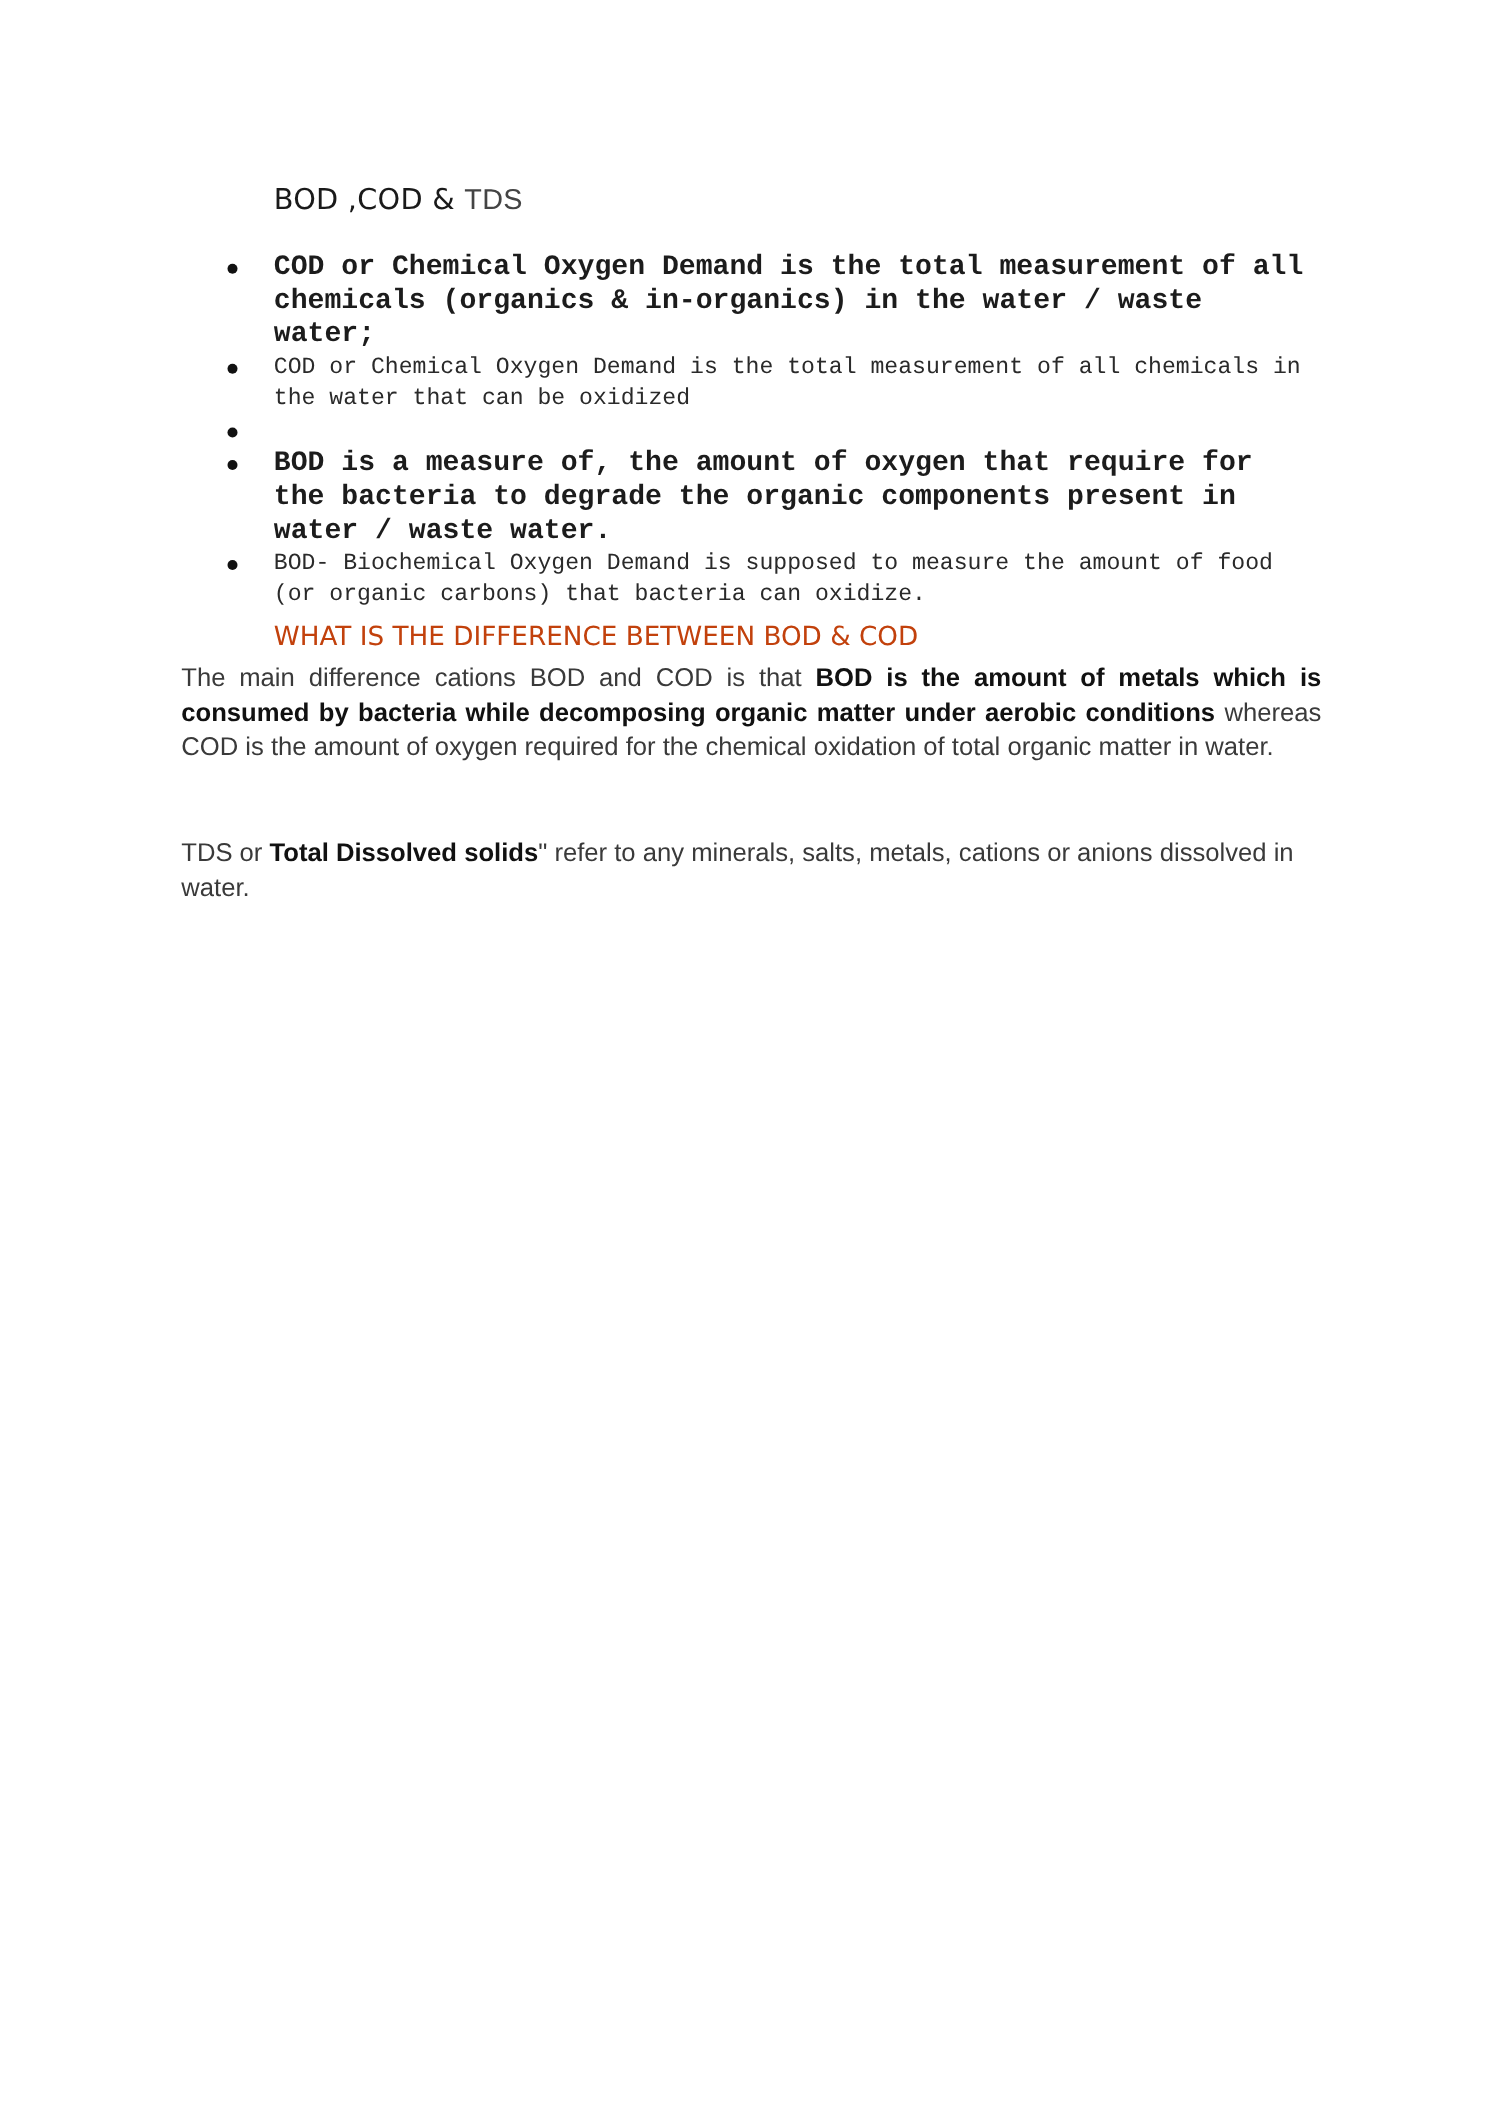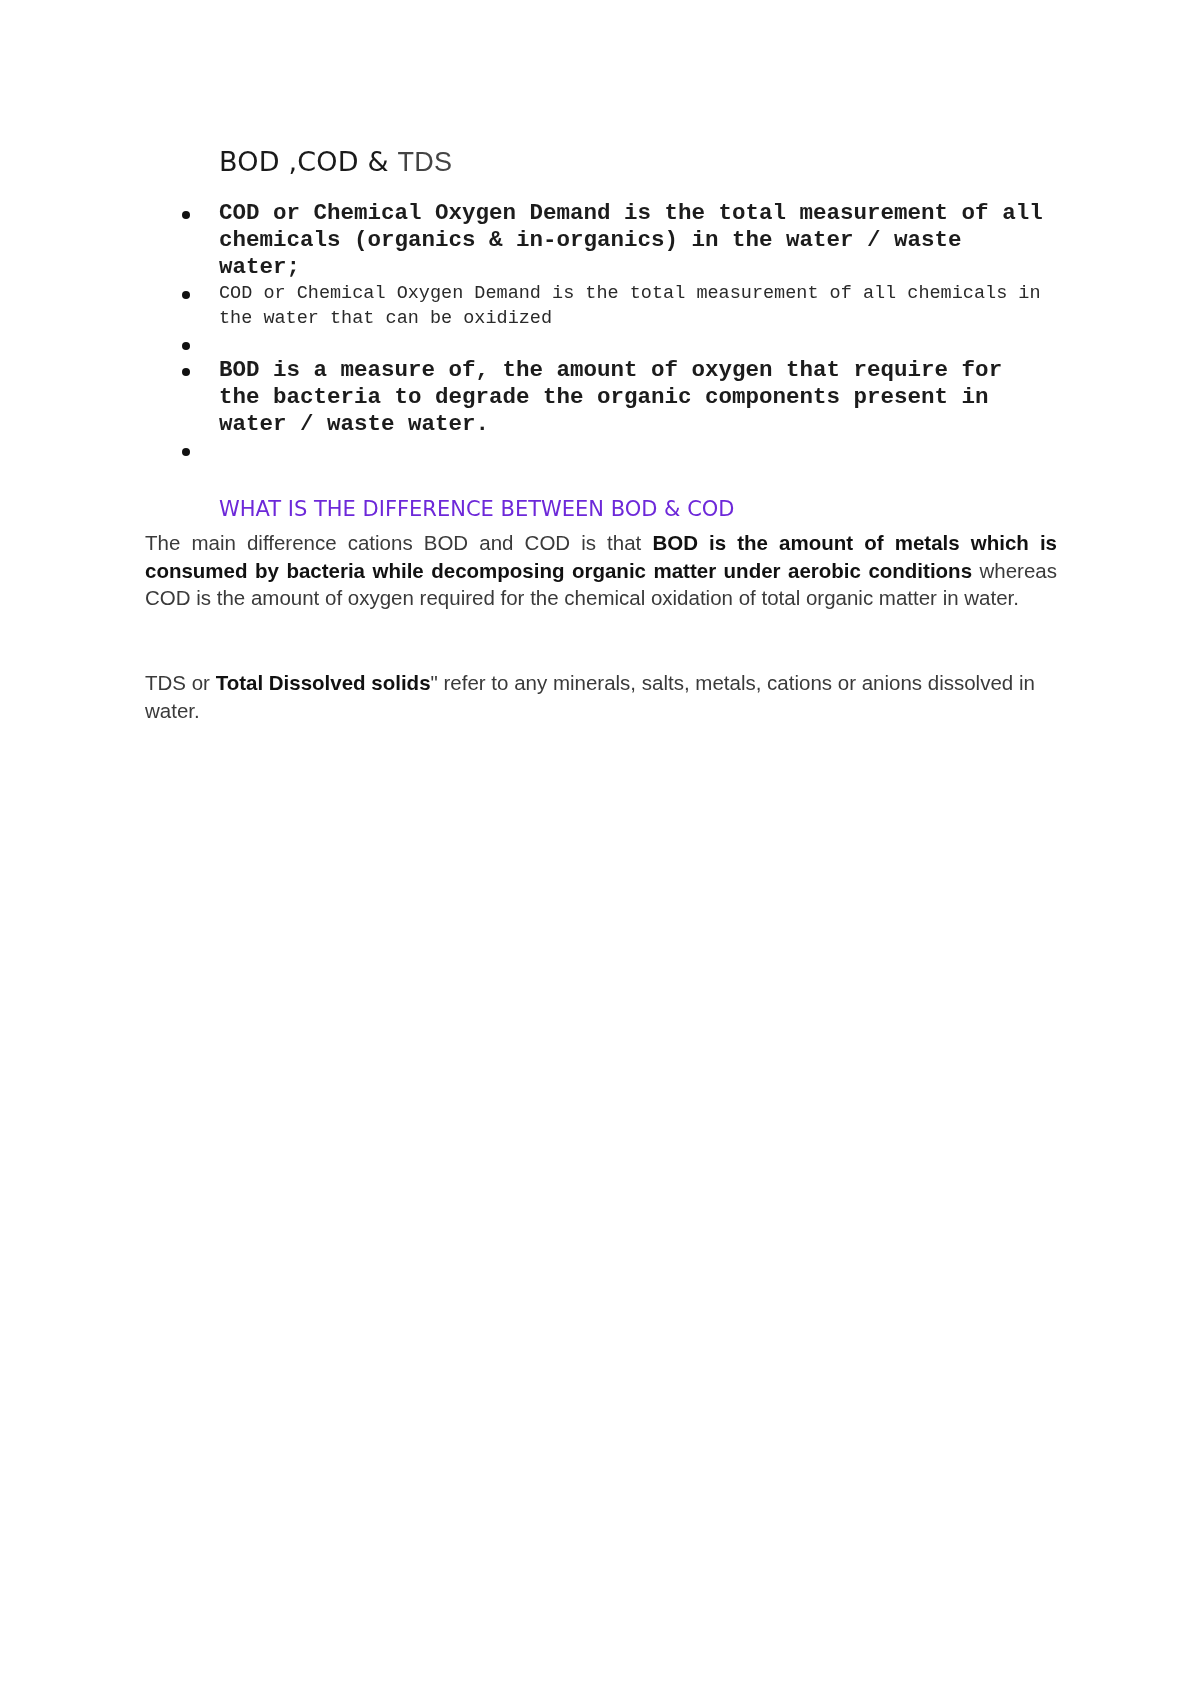--- a/index.html
+++ b/index.html
@@ -1,29 +1,29 @@
 <!DOCTYPE html>
 <html><head>
   <meta charset="utf-8">
   <style>
     html, body { margin: 0; padding: 0; background: #ffffff; }
     body { width: 1200px; height: 1698px; position: relative; overflow: hidden; color: #1a1a1a; }
     .page { position: absolute; left: 0; top: 0; width: 1200px; height: 1698px; background: #fff; }
-    .title { position: absolute; left: 219px; top: 146px; font-family: "DejaVu Sans", sans-serif; font-size: 27px; letter-spacing: 0.2px; }
+    .title { position: absolute; left: 219px; top: 146px; font-family: "DejaVu Sans", sans-serif; font-size: 23px; letter-spacing: 0.2px; }
     .title .light { font-family: "Liberation Sans", sans-serif; color: #444; }
     ul.bullets { position: absolute; left: 172px; top: 200px; margin: 0; padding: 0; list-style: none; width: 880px; }
     ul.bullets li { position: relative; padding-left: 47px; font-family: Liberation Mono, monospace; }
     ul.bullets li .dot { position: absolute; left: 10px; width: 8px; height: 8px; background: #111; border-radius: 50%; }
     li.big { font-size: 22.5px; line-height: 27px; font-weight: 600; color: #1c1c1c; }
     li.big .dot { top: 11px; }
     li.small { font-size: 18.5px; line-height: 25px; color: #2a2a2a; }
     li.small .dot { top: 10px; }
     li.empty { height: 26px; }
     li.empty .dot { top: 11px; }
-    .heading2 { position: absolute; left: 219px; top: 497px; font-family: "DejaVu Sans", sans-serif; font-size: 21px; color: #6d28d9; }
+    .heading2 { position: absolute; left: 219px; top: 497px; font-family: "DejaVu Sans", sans-serif; font-size: 21px; color: #c2410c; }
     .para { position: absolute; left: 145px; width: 912px; font-family: "Liberation Sans", sans-serif; font-size: 20.5px; line-height: 27.5px; color: #3a3a3a; text-align: justify; }
     .para b { color: #111; font-weight: bold; text-align: center; }
     .p1 { top: 529px; }
     .p2 { top: 669px; text-align: left; }
   </style>
 </head>
 <body>
 
 <div class="page">
 
@@ -43,20 +43,21 @@
     <li class="empty">
       <span class="dot"></span>
       <span></span>
     </li>
     <li class="big">
       <span class="dot"></span>
       <span>BOD is a measure of, the amount of oxygen that require for the bacteria to degrade the organic components present in water / waste water.</span>
     </li>
     <li class="small">
       <span class="dot"></span>
+      <span> BOD- Biochemical Oxygen Demand is supposed to measure the amount of food (or organic carbons) that bacteria can oxidize.</span>
     </li>
   </ul>
 
   <div class="heading2">WHAT IS THE DIFFERENCE BETWEEN BOD &amp; COD</div>
 
   <p class="para p1" style="margin:0;"><span>The main difference cations BOD and COD is that </span><b>BOD is the amount of metals which is consumed by bacteria while decomposing organic matter under aerobic conditions</b><span> whereas COD is the amount of oxygen required for the chemical oxidation of total organic matter in water.</span></p>
 
   <p class="para p2" style="margin:0;"><span>TDS or </span><b>Total Dissolved solids</b><span>" refer to any minerals, salts, metals, cations or anions dissolved in water.</span></p>
 
 </div>

